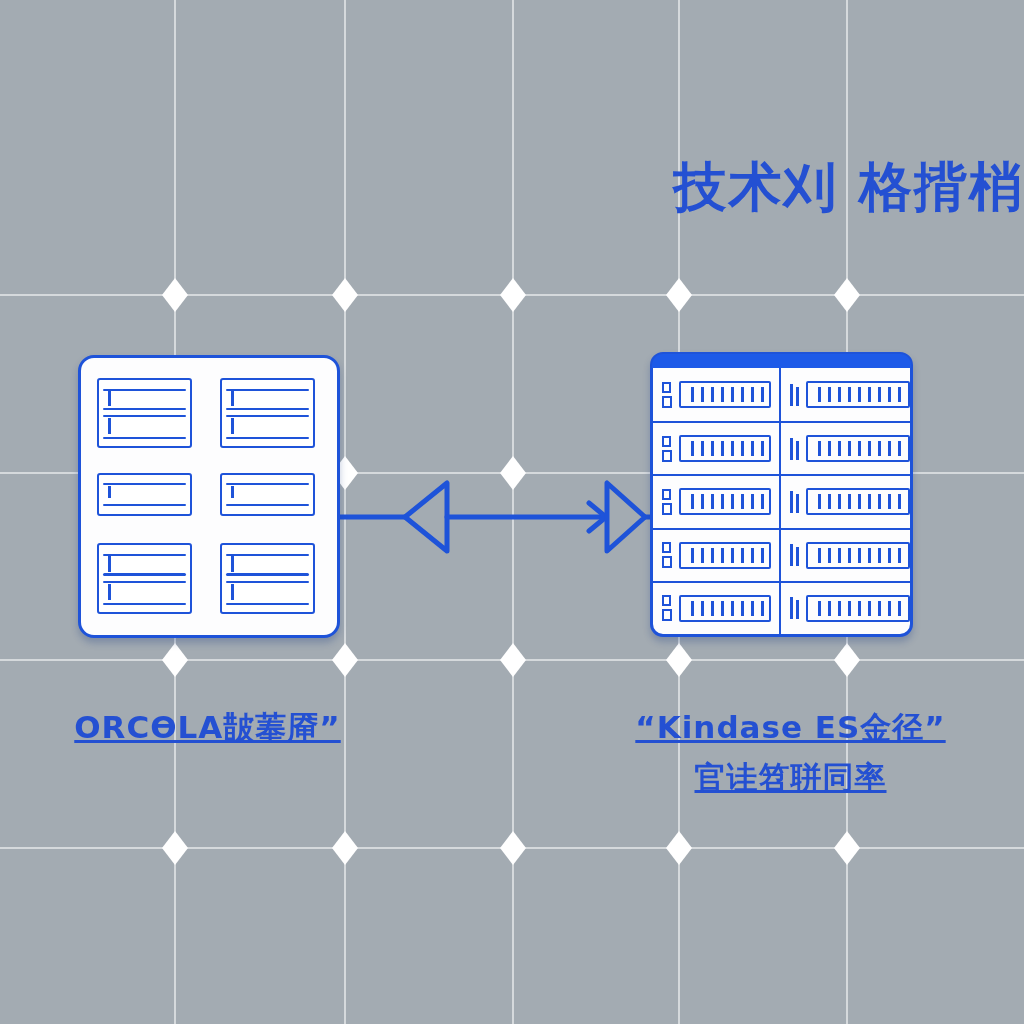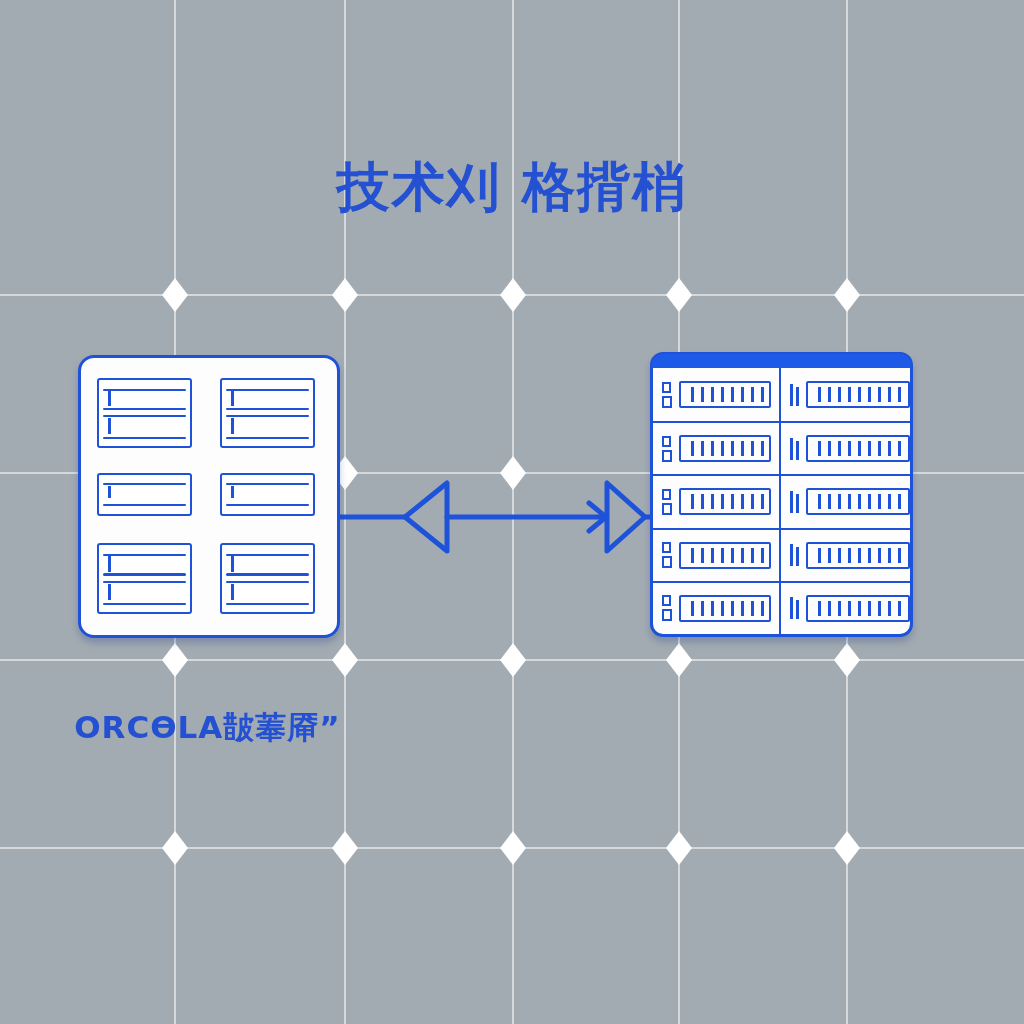--- a/index.html
+++ b/index.html
@@ -8,21 +8,21 @@
 
   
   .gline{position:absolute;background:var(--grid,rgba(255,255,255,.55));}
   .gline.v{width:2px;top:0;height:1024px;}
   .gline.h{height:2px;left:0;width:1024px;}
   .gnode{position:absolute;width:26px;height:34px;background:var(--node,#fff);
          clip-path:polygon(50% 0,100% 50%,50% 100%,0 50%);
          filter:drop-shadow(0 0 4px rgba(255,255,255,.8));}
 
   
-  .title{position:absolute;top:152px;left:0;width:1024px;text-align:center;
+  .title{position:absolute;top:152px;left:0;width:1024px;text-align:right;
          font-size:53px;font-weight:600;letter-spacing:2px;color:var(--text,#2450d2);}
 
   
   .panel{position:absolute;background:#fdfdfe;border:3.5px solid var(--blue,#1e53d9);
          border-radius:16px;box-sizing:border-box;
          box-shadow:0 5px 7px rgba(30,60,130,.28);}
   .panel.left{left:78px;top:355px;width:262px;height:283px;}
   .panel.right{left:650px;top:352px;width:263px;height:285px;border-radius:13px;}
 
   
@@ -52,21 +52,21 @@
           background-clip:content-box;padding:4px 5px;}
   .barbox.w1{width:92px;}
   .barbox.w2{width:104px;}
 
   
   .arrow{position:absolute;left:335px;top:477px;width:320px;height:80px;overflow:visible;}
   .arrow *{stroke:var(--blue,#1e53d9);stroke-width:5;fill:none;stroke-linejoin:round;stroke-linecap:round;}
 
   
   .caption{position:absolute;text-align:center;color:var(--text,#2450d2);
-           font-size:31px;font-weight:600;line-height:50px;letter-spacing:1px;}
+           font-size:31px;font-weight:600;line-height:50px;letter-spacing:1px;text-decoration:underline;}
   .caption.lc{left:30px;top:702px;width:355px;}
   .caption.rc{left:598px;top:702px;width:385px;}
 </style>
 </head>
 <body>
 
 <div class="stage" style="--bg: #a3abb2; --grid: rgba(255,255,255,0.55); --node: #ffffff; --blue: #1e53d9; --hdr: #1d5ae8; --text: #2450d2;">
 
   <div id="grid-layer">
       <div class="gline v" style="left: 174px;"></div>
@@ -229,15 +229,17 @@
           <div class="barbox w2"></div>
         </div>
       </div>
   </div>
 
   <div class="caption lc">
     <div>ORCƟLA皵菶厣”</div>
   </div>
 
   <div class="caption rc">
+    <div>“Kindase ES金径”</div>
+    <div>官诖笤聠同率</div>
   </div>
 
 </div>
 
 </body></html>

